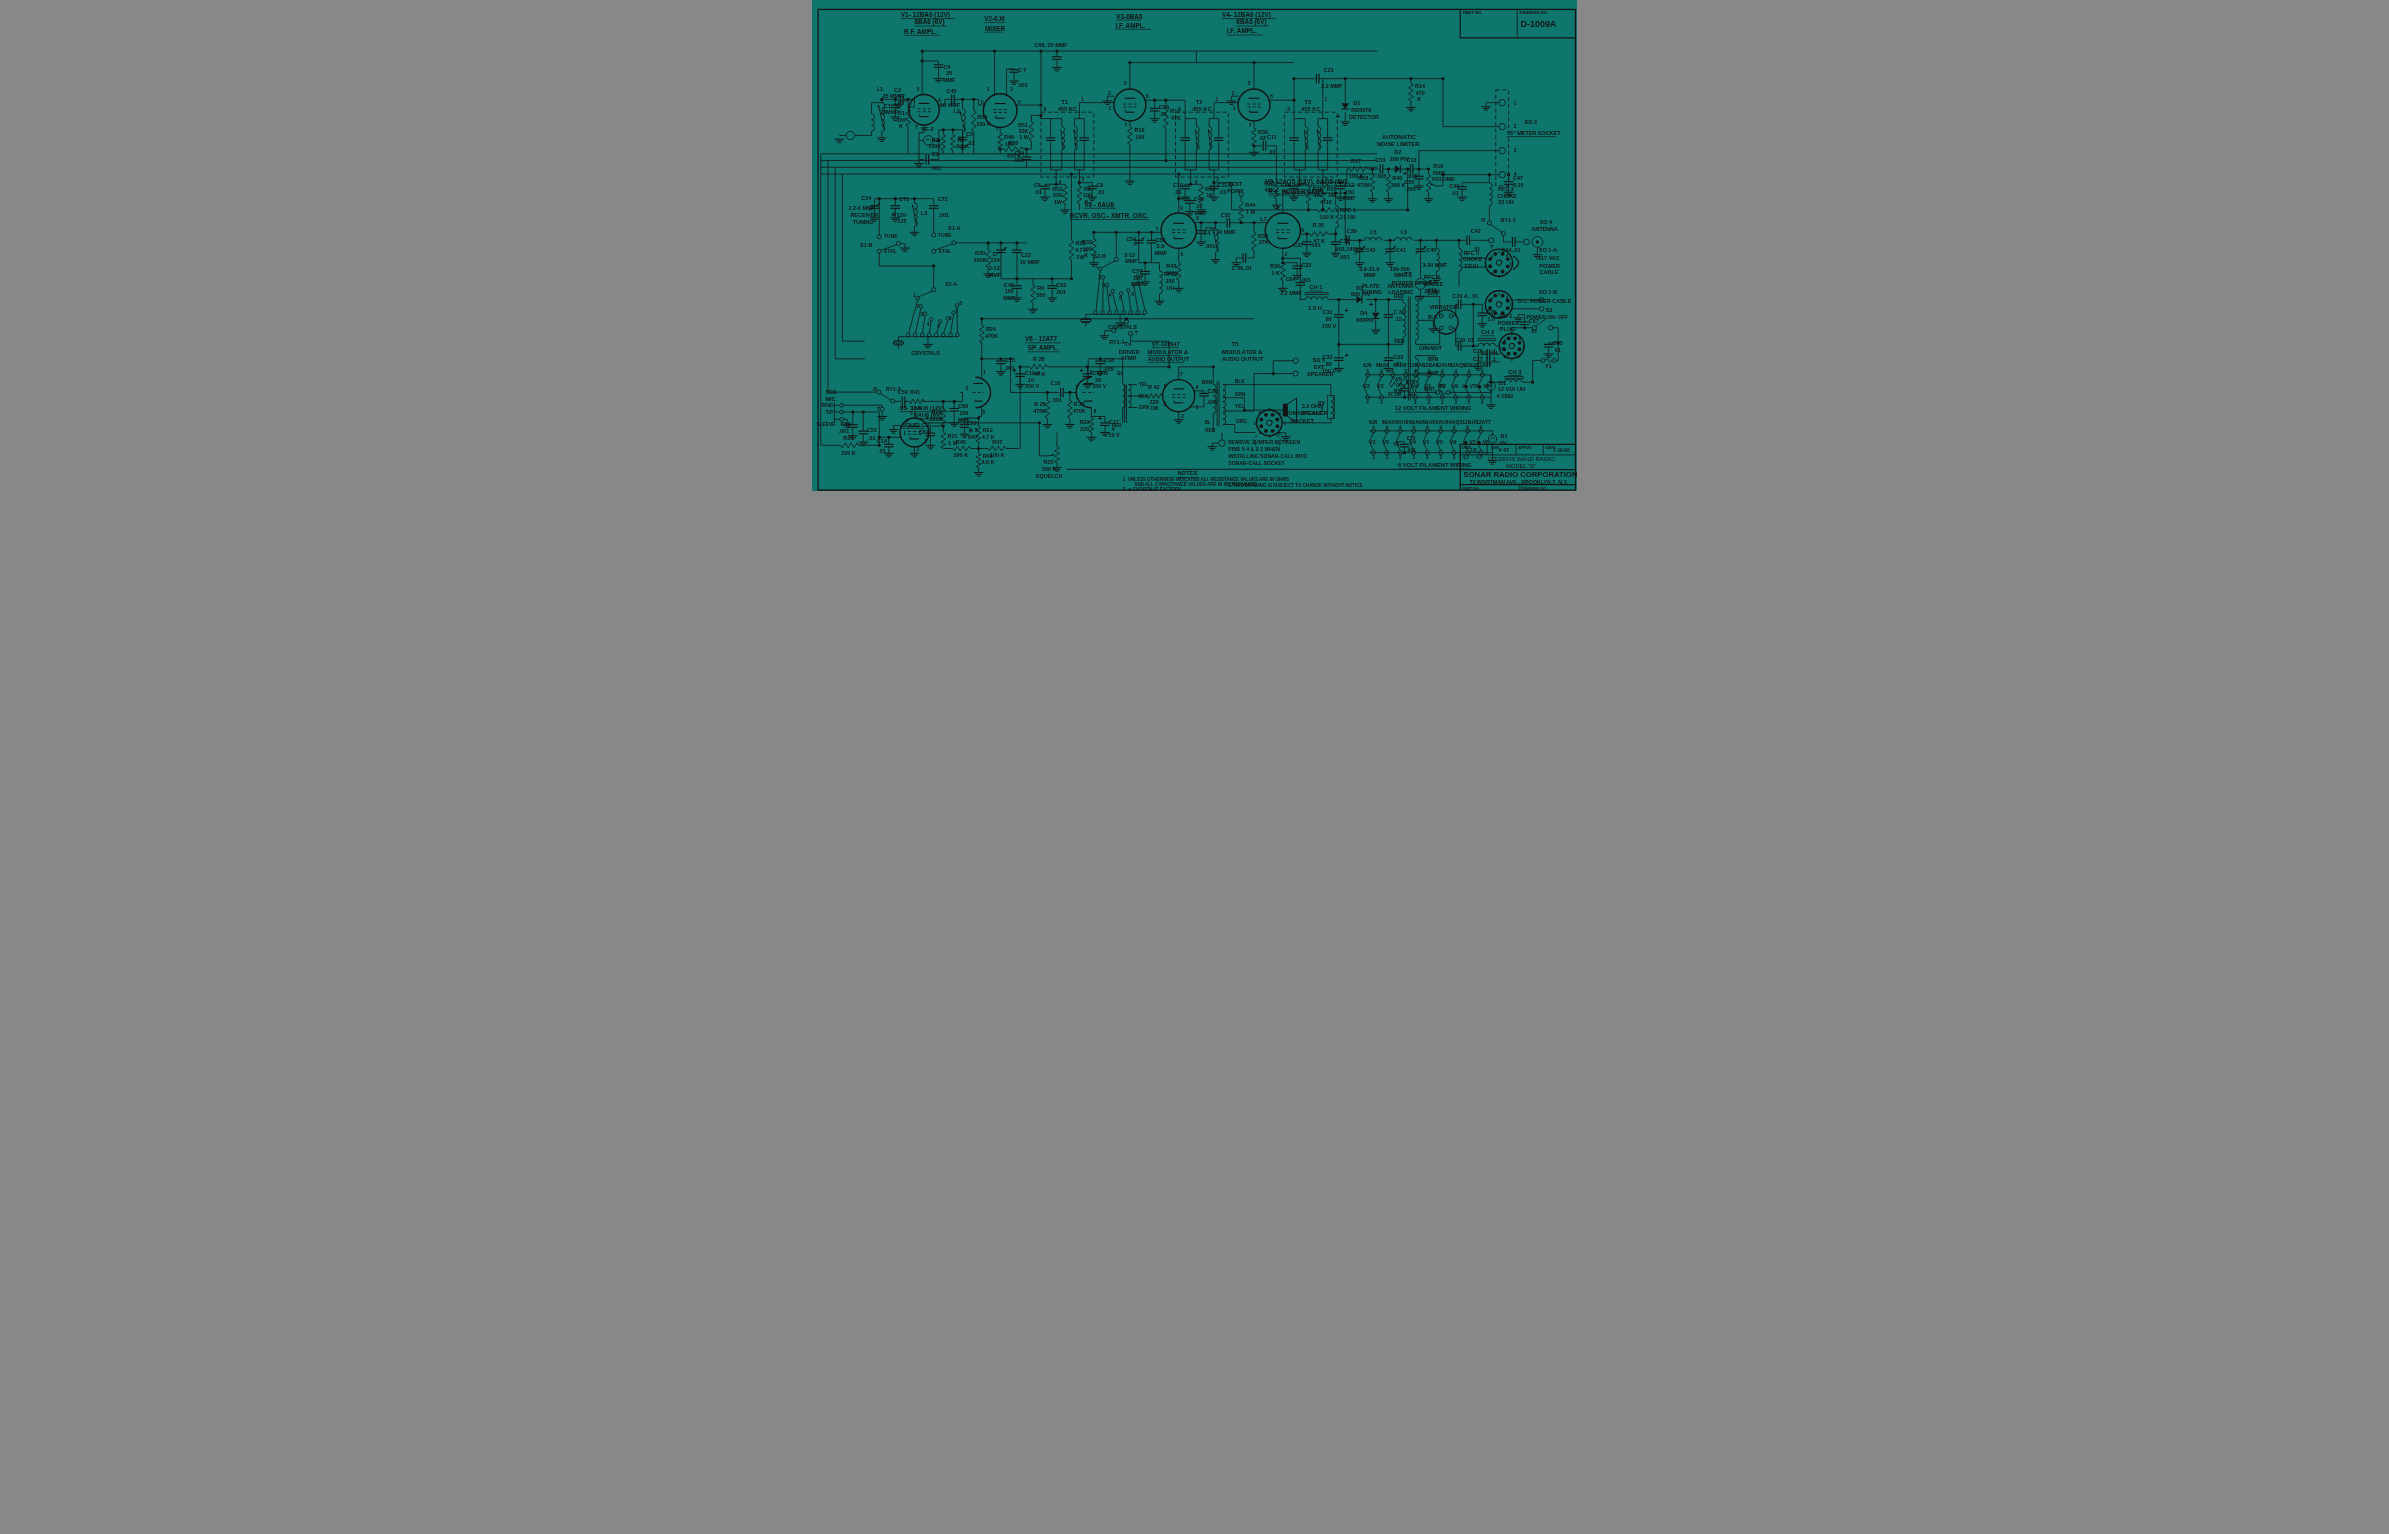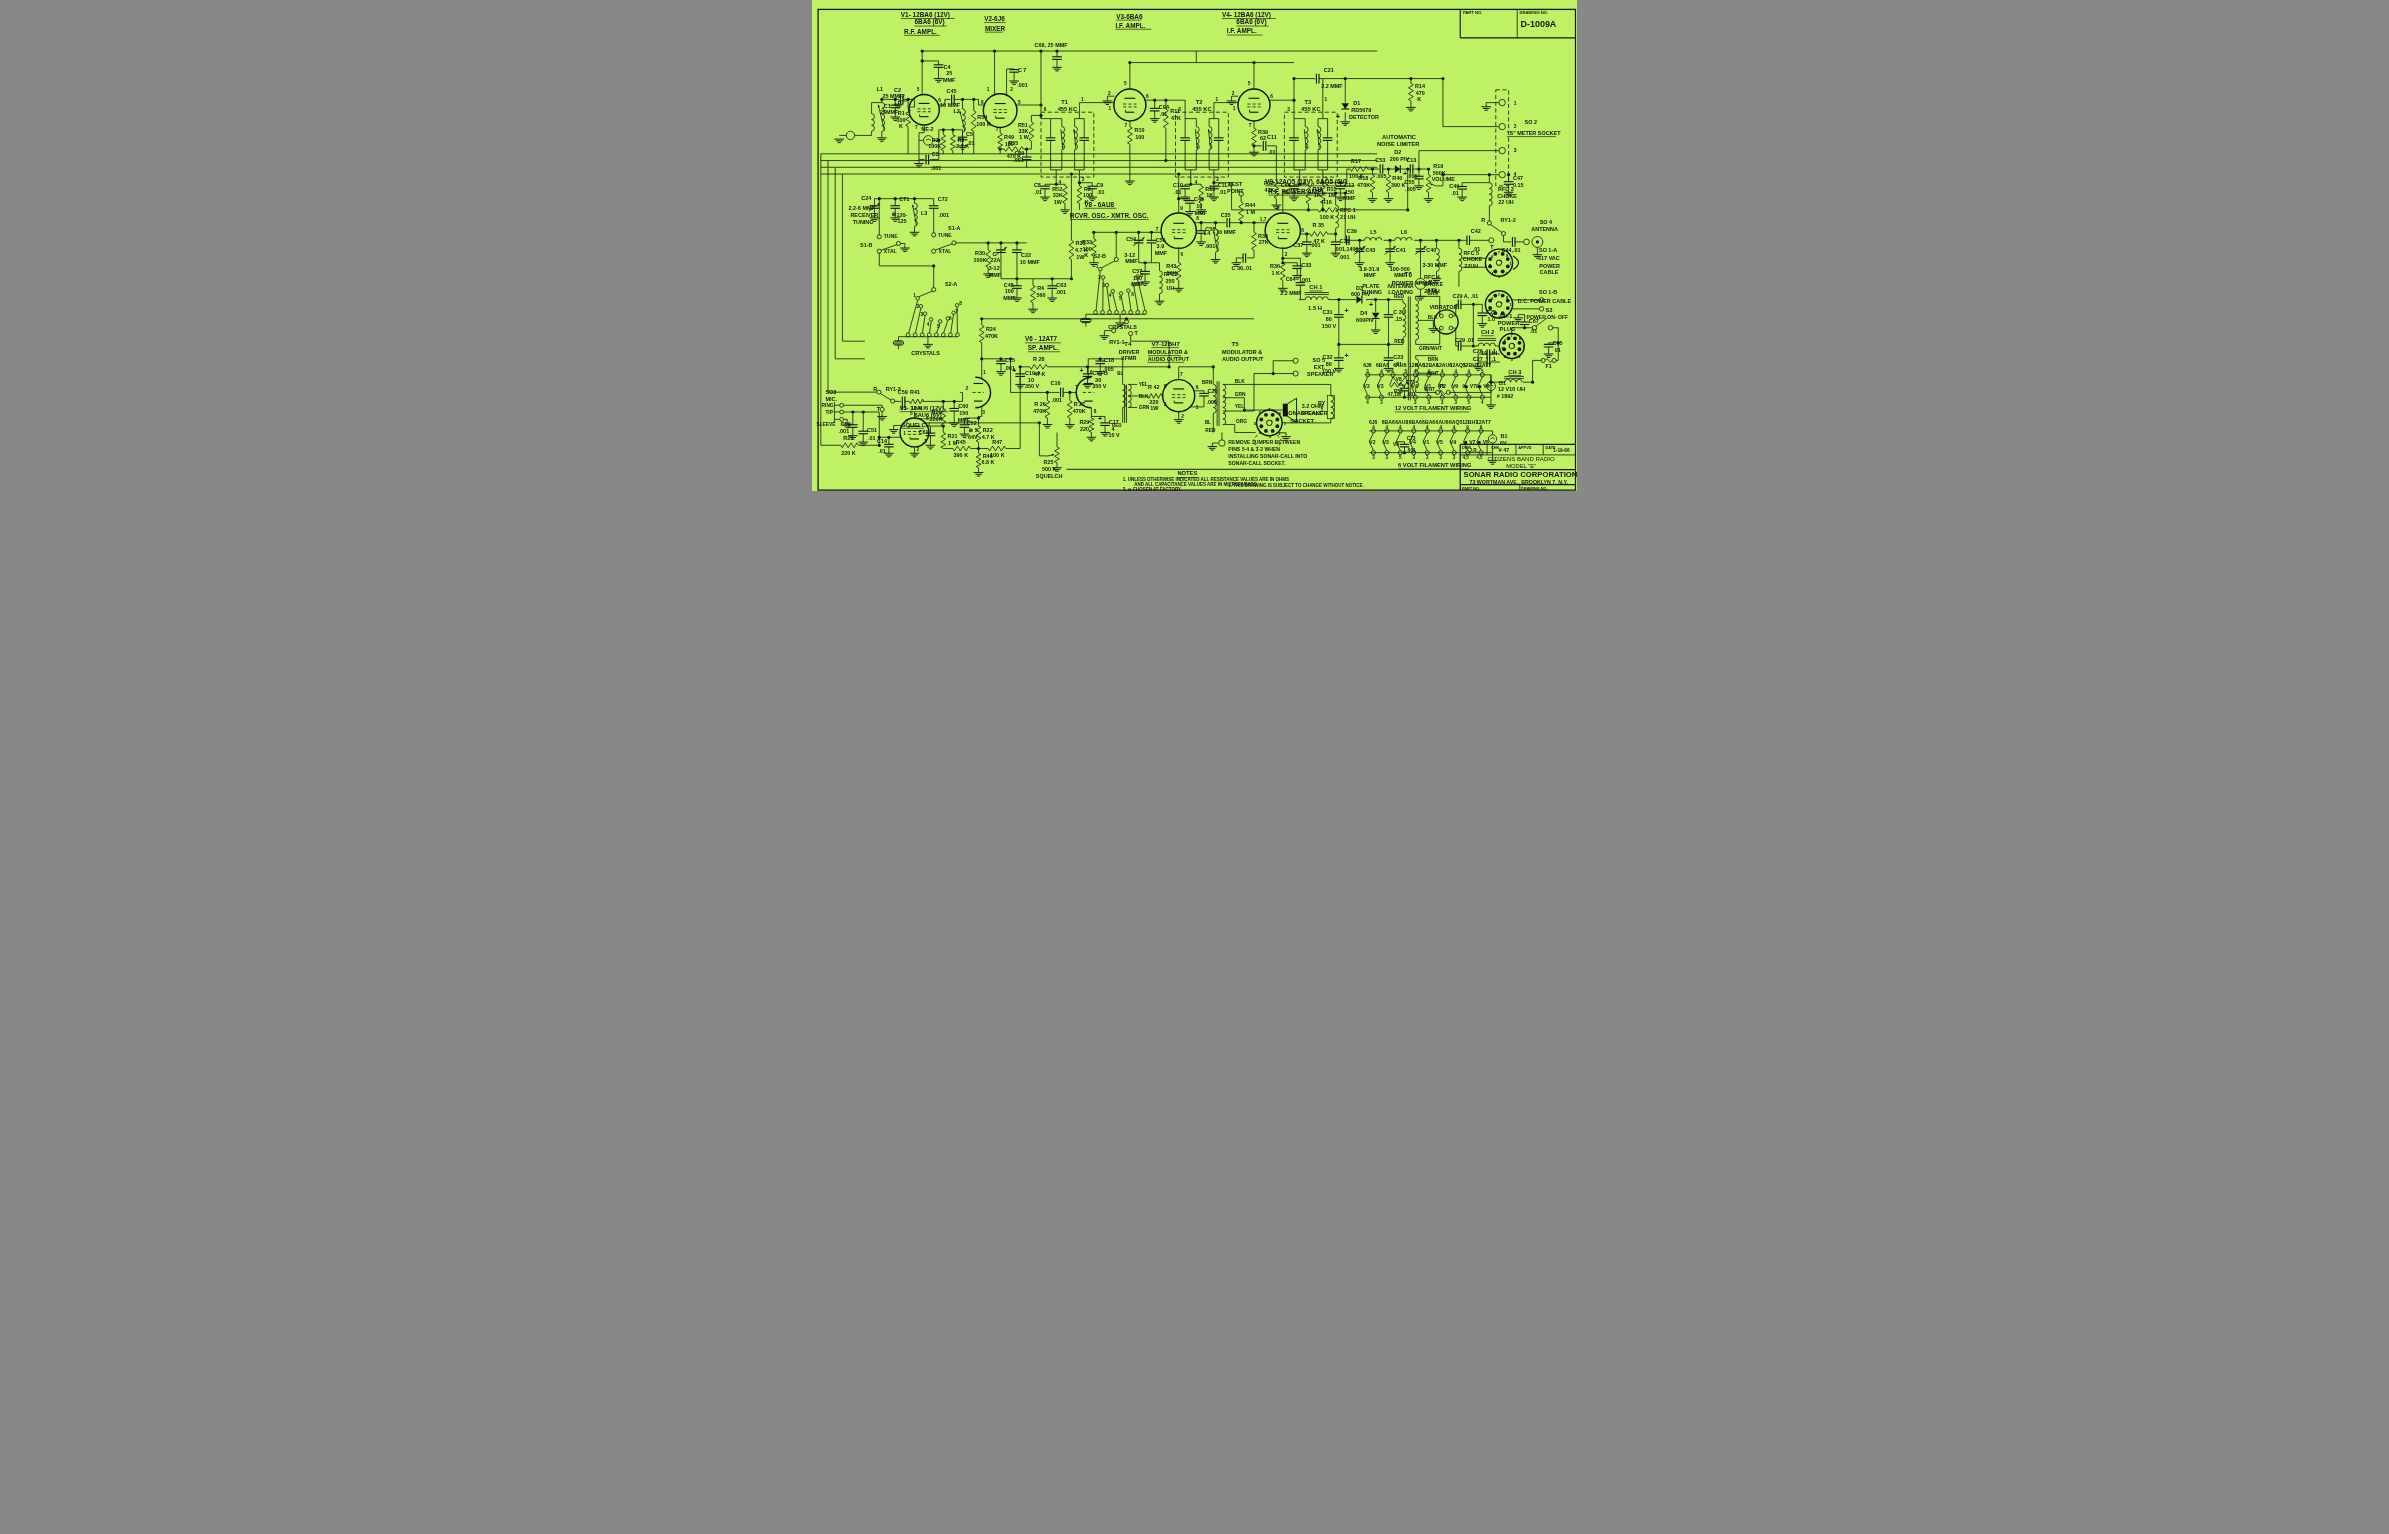--- a/index.html
+++ b/index.html
@@ -1,16 +1,16 @@
 <!DOCTYPE html>
 <html style="font-size:8px"><head>
 <meta charset="utf-8">
 <style>
   html,body{margin:0;padding:0;background:#888;font-family:"Liberation Sans",sans-serif}
-  .stage{width:765px;height:491px;position:relative;overflow:hidden;background:#bef264;margin:0 auto}
+  .stage{width:765px;height:491px;position:relative;overflow:hidden;background:#0f766e;margin:0 auto}
   .canvas{position:absolute;left:0;top:0;width:2389px;height:1535px;transform:scale(0.32);transform-origin:0 0}
   svg{position:absolute;left:0;top:0}
   .ov{position:absolute;color:#141414;white-space:nowrap;font-weight:bold}
   .ctr{text-align:center}
   .ul{border-bottom:2px solid #141414;padding-bottom:2px}
 </style>
 </head>
 <body>
 
 <div class="stage">

